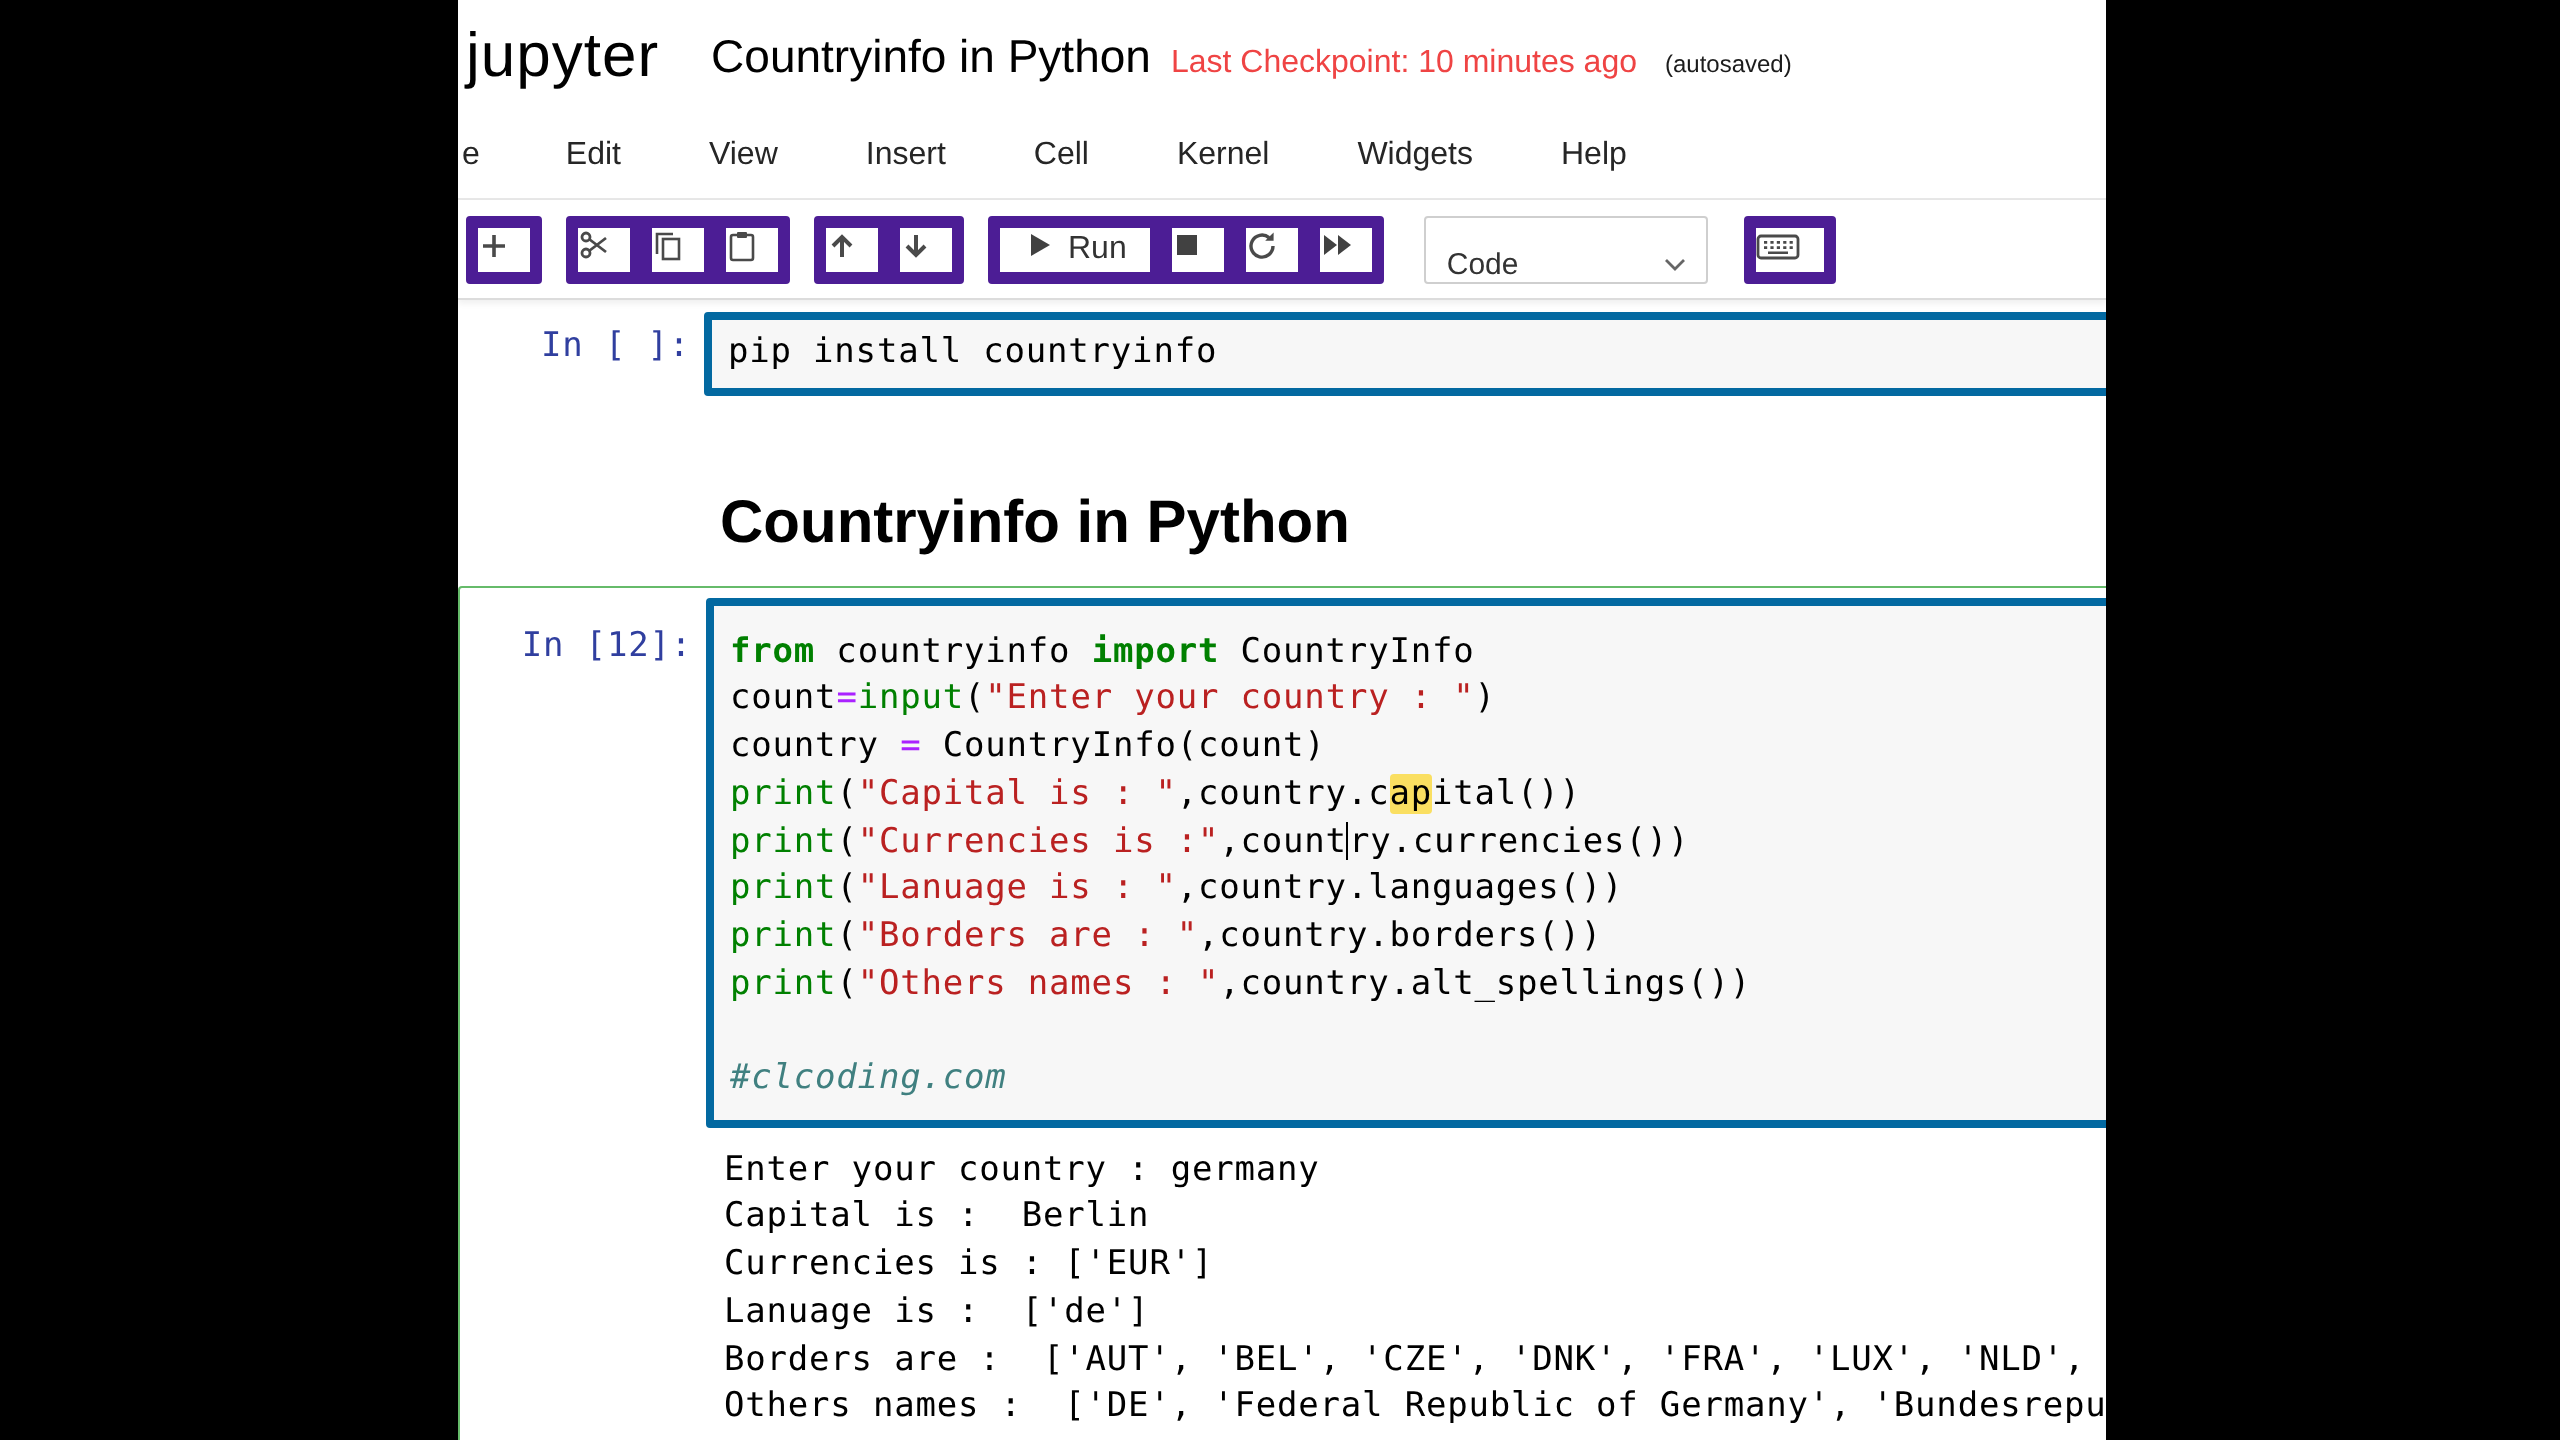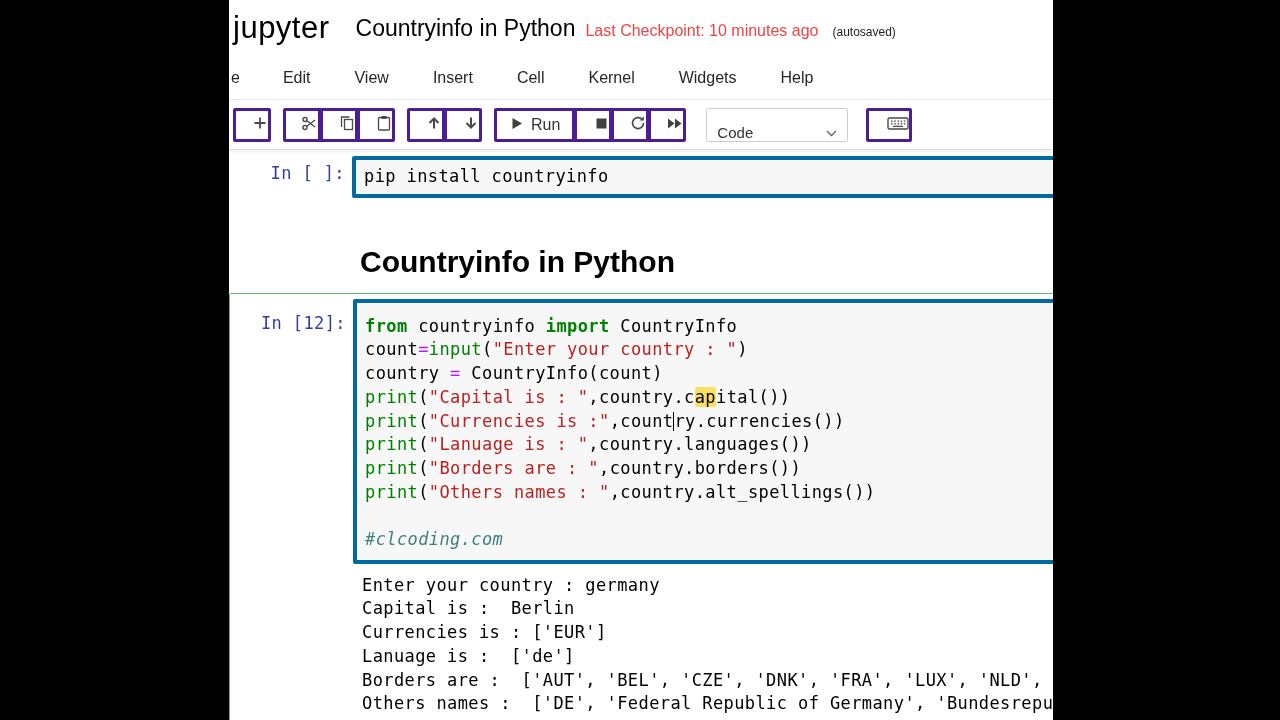--- a/index.html
+++ b/index.html
@@ -22,22 +22,22 @@
   .autosaved { font-size:12px; color:#1c1c1c; margin-left:14px; }
 
   
   .menubar { height:44px; display:flex; align-items:center; border-bottom:1px solid #e7e7e7; }
   .menu-item { font-size:16px; color:#262626; padding:0 22px; cursor:pointer; line-height:43px; }
   .menu-item:first-child { padding-left:2px; padding-right:21px; }
 
   
   .toolbar { height:50px; border-bottom:1px solid #dcdcdc; box-shadow:0 2px 3px rgba(0,0,0,0.06);
              display:flex; align-items:flex-start; padding:8px 0 0 4px; }
-  .tb { display:inline-flex; align-items:center; justify-content:flex-end; height:34px; width:38px;
-        background:#fff; border:3px solid #4c1d95; border-radius:2px; cursor:pointer; }
+  .tb { display:inline-flex; align-items:center; justify-content:space-between; height:34px; width:38px;
+        background:#fff; border:6px solid #4c1d95; border-radius:2px; cursor:pointer; }
   .btn-group { display:inline-flex; margin-right:12px; }
   .btn-group .tb { border-radius:0; }
   .btn-group .tb + .tb { margin-left:-1px; }
   .btn-group .tb:first-child { border-top-left-radius:2px; border-bottom-left-radius:2px; }
   .btn-group .tb:last-child { border-top-right-radius:2px; border-bottom-right-radius:2px; }
   .run-btn { width:auto; padding:0 12px; gap:7px; }
   .run-label { font-size:16px; color:#333; }
   .cell-type { width:142px; height:34px; display:inline-flex; align-items:flex-end; justify-content:space-between;
                padding:0 10px; margin:0 12px 0 8px; background:#fff; border:1px solid #cfcfcf; border-radius:2px; cursor:pointer; }
   .cell-type-label { font-size:15px; color:#333; }

